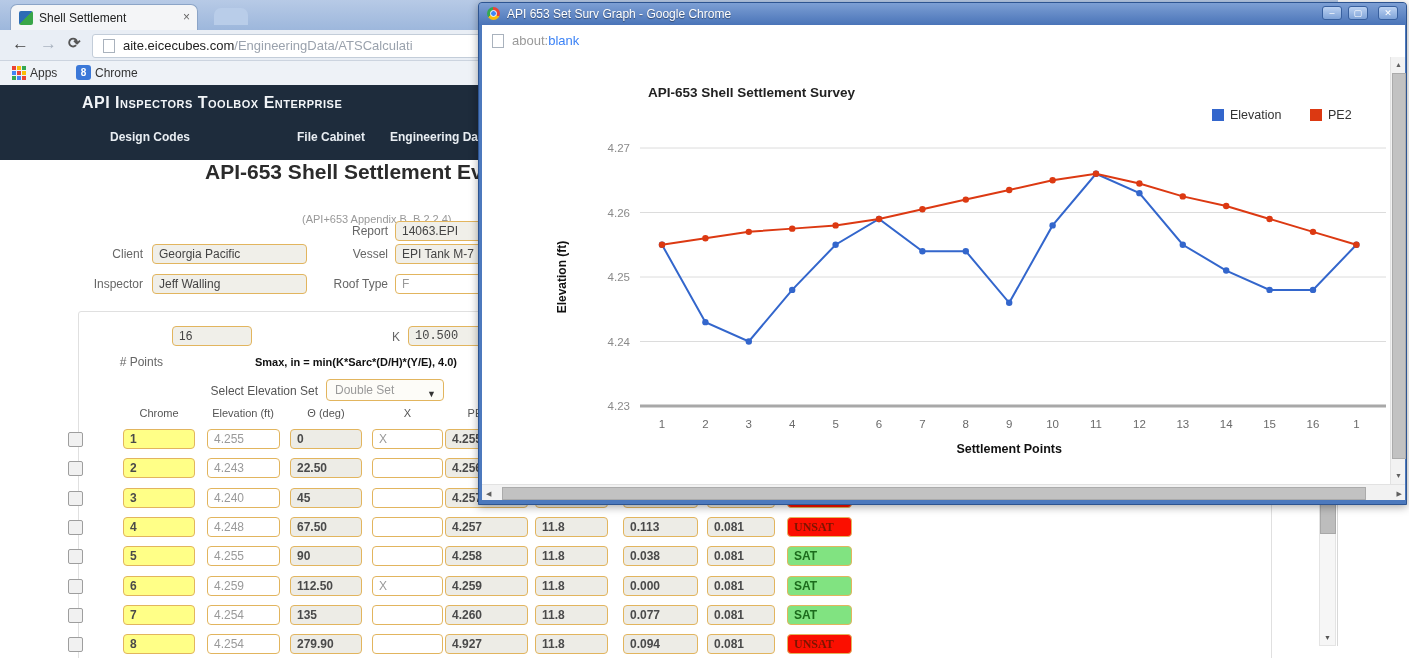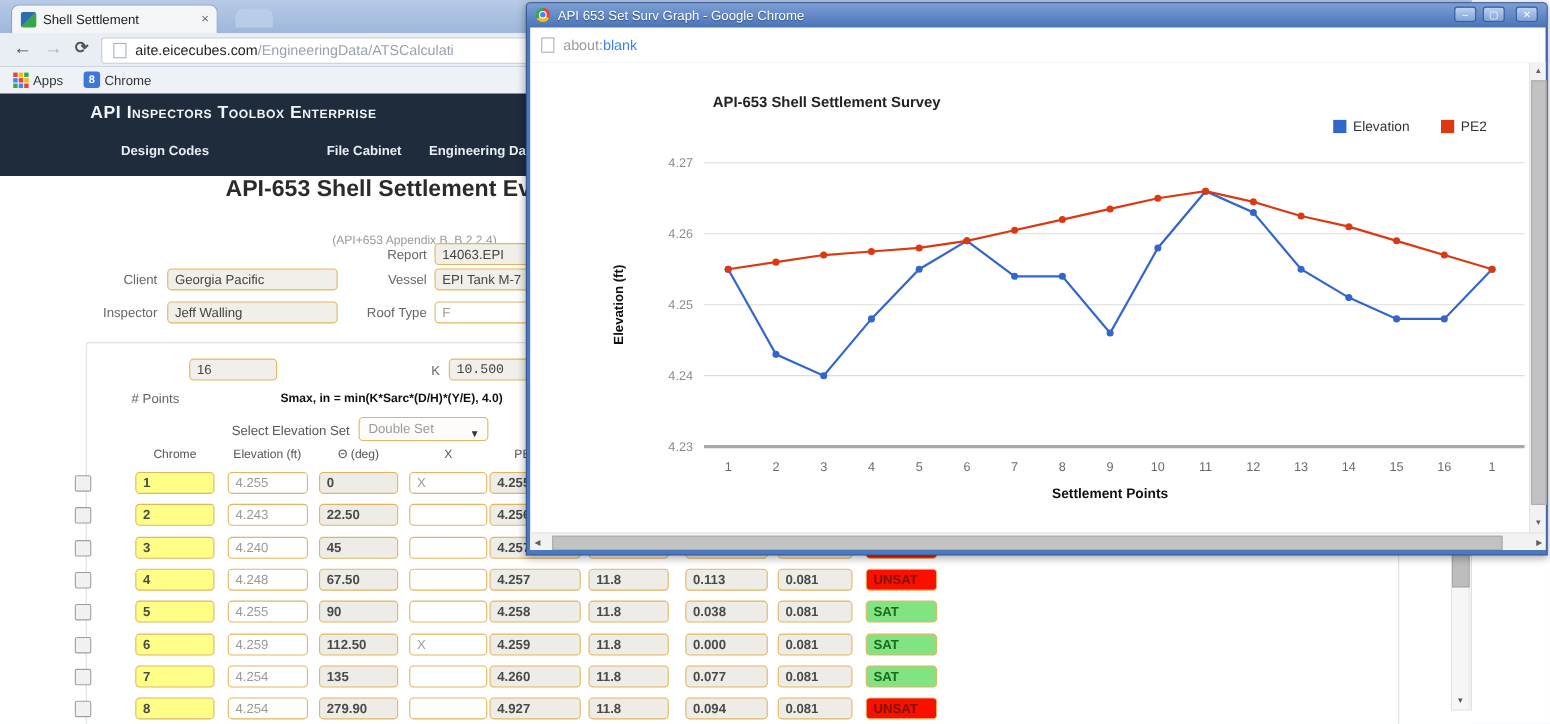--- a/index.html
+++ b/index.html
@@ -39,21 +39,21 @@
   .nav-item{position:absolute;top:45px;color:#e8edf2;font-size:12px;font-weight:bold;white-space:nowrap;}
   
   .page-title{position:absolute;left:205px;top:160px;font-size:21px;font-weight:600;color:#2b2b2b;white-space:nowrap;}
   .subtitle{position:absolute;left:302px;top:213px;font-size:11px;color:#999;}
   .lbl{position:absolute;font-size:12px;color:#666;text-align:right;white-space:nowrap;}
   .fld{position:absolute;height:20px;border:1px solid #e2b55e;border-radius:4px;background:#f0efe9;
        font-size:12px;color:#444;line-height:18px;padding-left:6px;box-sizing:border-box;white-space:nowrap;overflow:hidden;}
   .fld-white{background:#fff;color:#9a9a9a;}
   .fld-yellow{background:#ffff87;font-weight:bold;color:#4a4a4a;}
   .fld-gray{background:#edece6;font-weight:bold;color:#4a4a4a;}
-  .fld-unsat{background:#fb0f00;color:#7c1500;font-weight:bold;}
+  .fld-unsat{background:#fb0f00;color:#7c1500;font-weight:bold;font-family:Liberation Serif, serif;}
   .fld-sat{background:#81e381;color:#1c6b1c;font-weight:bold;}
   .panel{position:absolute;left:78px;top:311px;width:1192px;height:400px;border:1px solid #e0e0e0;border-radius:3px;}
   .formula{position:absolute;left:255px;top:356px;font-size:11px;font-weight:bold;color:#111;}
   .dropdown{position:absolute;left:326px;top:379px;width:118px;height:22px;border:1px solid #e2b55e;
        border-radius:4px;background:#fdfcf8;font-size:12px;color:#9a9a9a;line-height:20px;padding-left:8px;box-sizing:border-box;}
   .dd-arrow{position:absolute;right:7px;top:4px;font-size:9px;color:#333;}
   .col-hdr{position:absolute;top:407px;font-size:11px;color:#555;text-align:center;}
   .chk{position:absolute;width:13px;height:13px;background:#f1f1f1;border:1px solid #9e9e9e;border-radius:2px;}
   
   .main-sb{position:absolute;left:1319px;top:160px;width:17px;height:486px;background:#f6f6f6;

